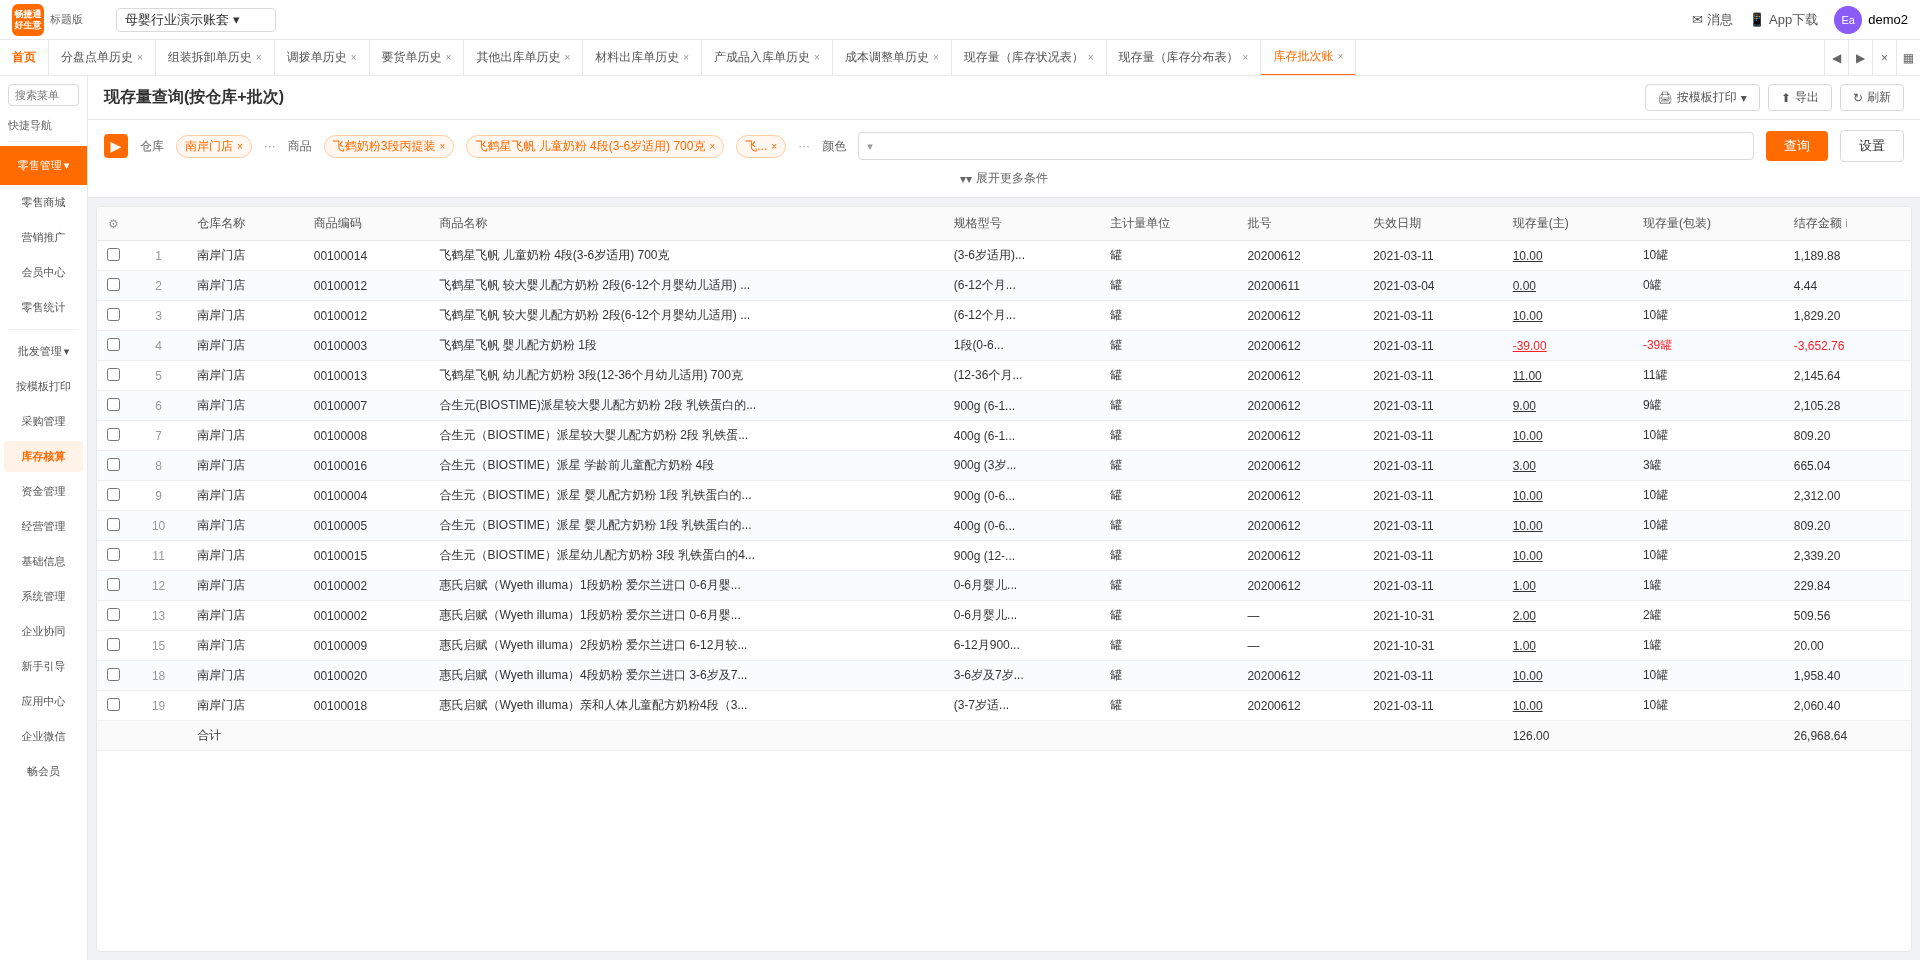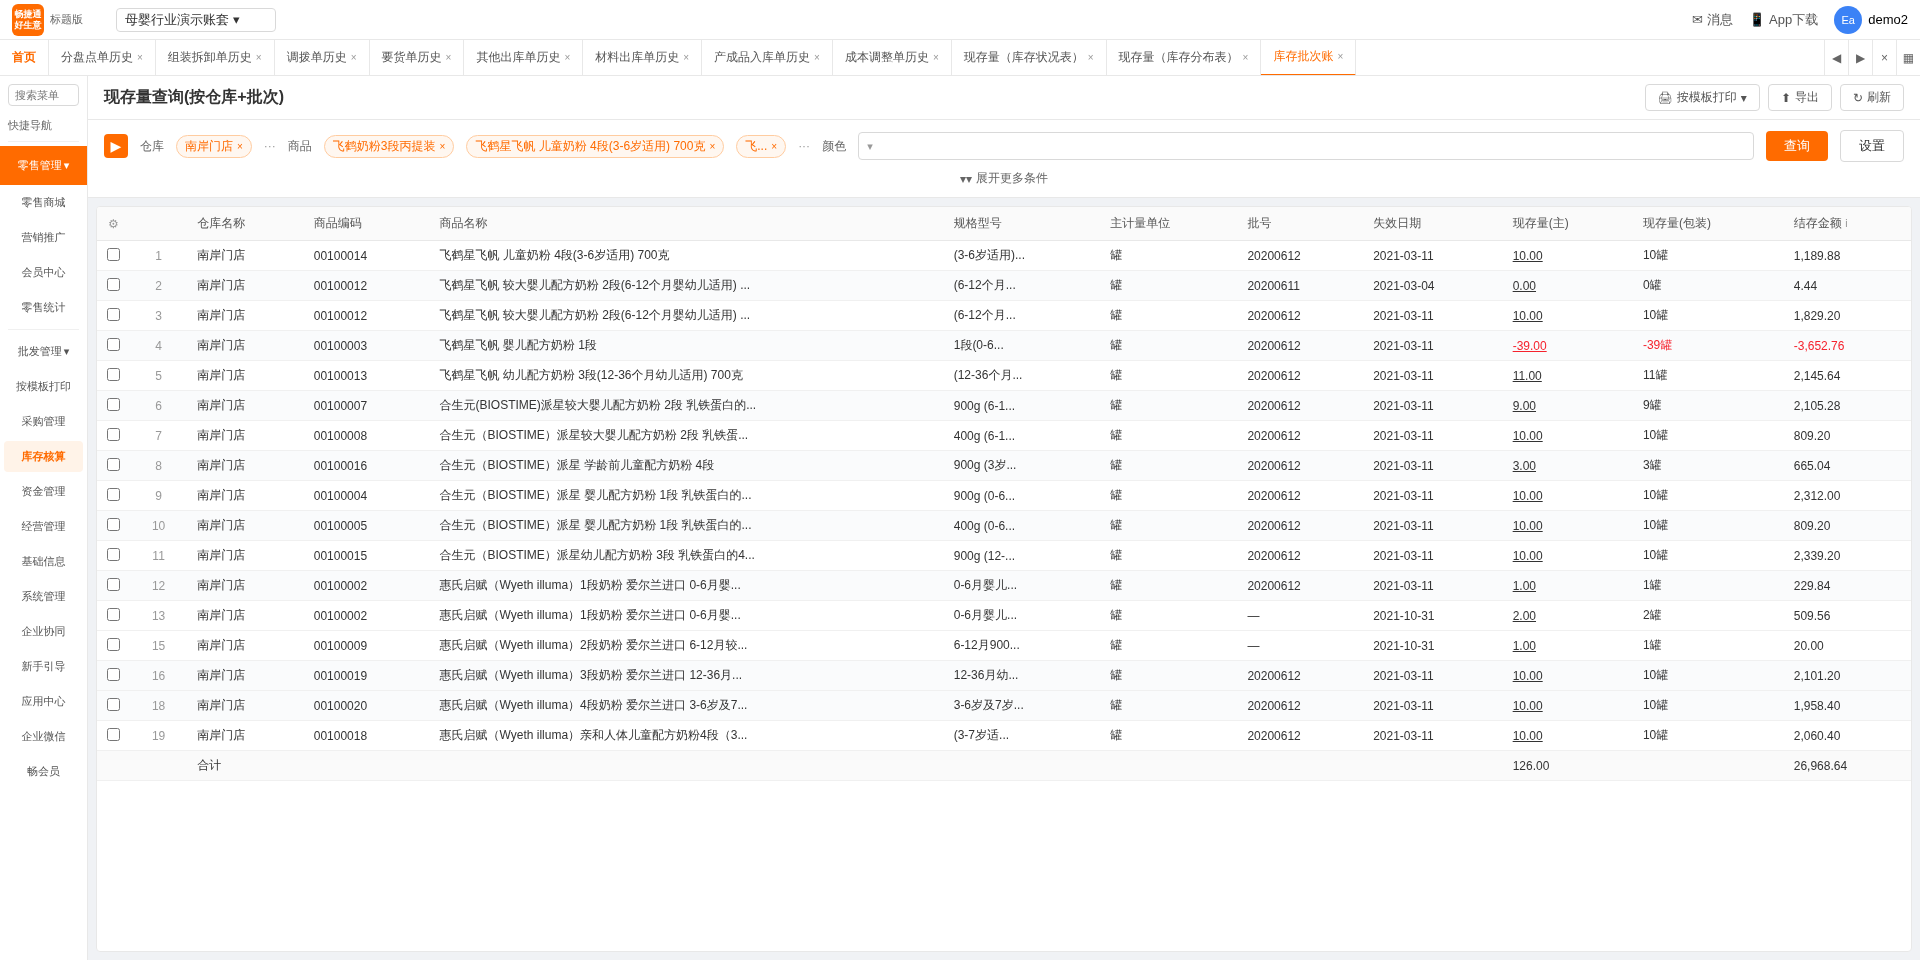--- a/index.html
+++ b/index.html
@@ -6,21 +6,21 @@
     body { font-family: 'Microsoft YaHei', Arial, sans-serif; font-size: 12px; background: #f0f2f5; color: #333; width: 1920px; min-height: 960px; overflow-x: hidden; }
 
     
     .topbar { height: 40px; background: #fff; display: flex; align-items: center; border-bottom: 1px solid #e8e8e8; padding: 0 12px; gap: 16px; }
     .logo { display: flex; align-items: center; gap: 6px; width: 88px; }
     .logo-icon { width: 32px; height: 32px; background: #ff6b00; border-radius: 6px; display: flex; align-items: center; justify-content: center; color: white; font-size: 10px; font-weight: bold; }
     .logo-text { font-size: 11px; color: #666; line-height: 1.3; }
     .dropdown-selector { display: flex; align-items: center; gap: 4px; border: 1px solid #d9d9d9; border-radius: 4px; padding: 2px 8px; cursor: pointer; font-size: 13px; color: #333; min-width: 160px; }
     .topbar-right { margin-left: auto; display: flex; align-items: center; gap: 16px; }
     .topbar-msg, .topbar-app { display: flex; align-items: center; gap: 4px; font-size: 13px; color: #555; cursor: pointer; }
-    .avatar { width: 28px; height: 28px; border-radius: 50%; background: #3b82f6; color: white; display: flex; align-items: center; justify-content: center; font-size: 11px; }
+    .avatar { width: 28px; height: 28px; border-radius: 50%; background: #8b5cf6; color: white; display: flex; align-items: center; justify-content: center; font-size: 11px; }
     .username { font-size: 13px; color: #000000; }
 
     
     .navtabs { height: 36px; background: #fff; border-bottom: 1px solid #e8e8e8; display: flex; align-items: center; overflow-x: hidden; }
     .navtab { height: 36px; display: flex; align-items: center; padding: 0 12px; font-size: 12px; color: #555; border-right: 1px solid #e8e8e8; cursor: pointer; white-space: nowrap; gap: 4px; flex-shrink: 0; }
     .navtab.active { color: #ff6b00; border-bottom: 2px solid #ff6b00; justify-content: flex-end; }
     .navtab .close-btn { color: #999; font-size: 10px; cursor: pointer; }
     .navtab.home { color: #ff6b00; font-weight: bold; }
     .nav-arrows { display: flex; align-items: center; margin-left: auto; }
     .nav-arrow { width: 24px; height: 36px; display: flex; align-items: center; justify-content: center; border-left: 1px solid #e8e8e8; cursor: pointer; color: #666; }
@@ -505,34 +505,20 @@
     <td>6-12月900...</td>
     <td>罐</td>
     <td>—</td>
     <td>2021-10-31</td>
     <td style="text-decoration:underline;cursor:pointer;">1.00</td>
     <td style="">1罐</td>
     <td style="">20.00</td>
   </tr>
             <tr style="background: rgb(250, 251, 252);">
     <td class="checkbox-cell"><input type="checkbox" style=""></td>
-    <td class="row-num">16</td>
-    <td>南岸门店</td>
-    <td>00100019</td>
-    <td style="max-width:300px;overflow:hidden;text-overflow:ellipsis;">惠氏启赋（Wyeth illuma）3段奶粉 爱尔兰进口 12-36月...</td>
-    <td>12-36月幼...</td>
-    <td>罐</td>
-    <td>20200612</td>
-    <td>2021-03-11</td>
-    <td style="text-decoration:underline;cursor:pointer;">10.00</td>
-    <td style="">10罐</td>
-    <td style="">2,101.20</td>
-  </tr>
-            <tr style="background: rgb(250, 251, 252);">
-    <td class="checkbox-cell"><input type="checkbox" style=""></td>
     <td class="row-num">18</td>
     <td>南岸门店</td>
     <td>00100020</td>
     <td style="max-width:300px;overflow:hidden;text-overflow:ellipsis;">惠氏启赋（Wyeth illuma）4段奶粉 爱尔兰进口 3-6岁及7...</td>
     <td>3-6岁及7岁...</td>
     <td>罐</td>
     <td>20200612</td>
     <td>2021-03-11</td>
     <td style="text-decoration:underline;cursor:pointer;">10.00</td>
     <td style="">10罐</td>

